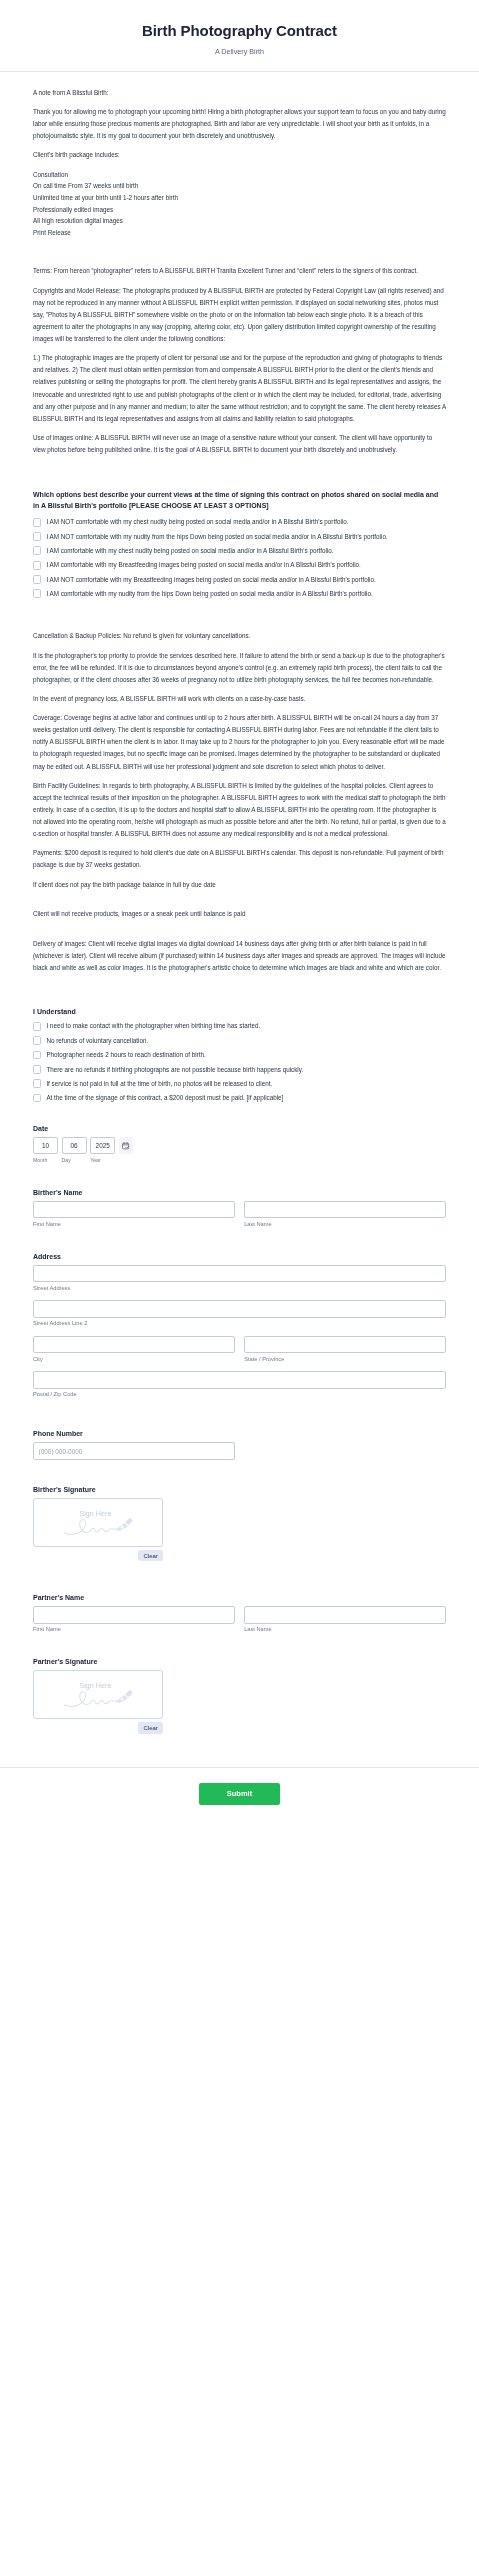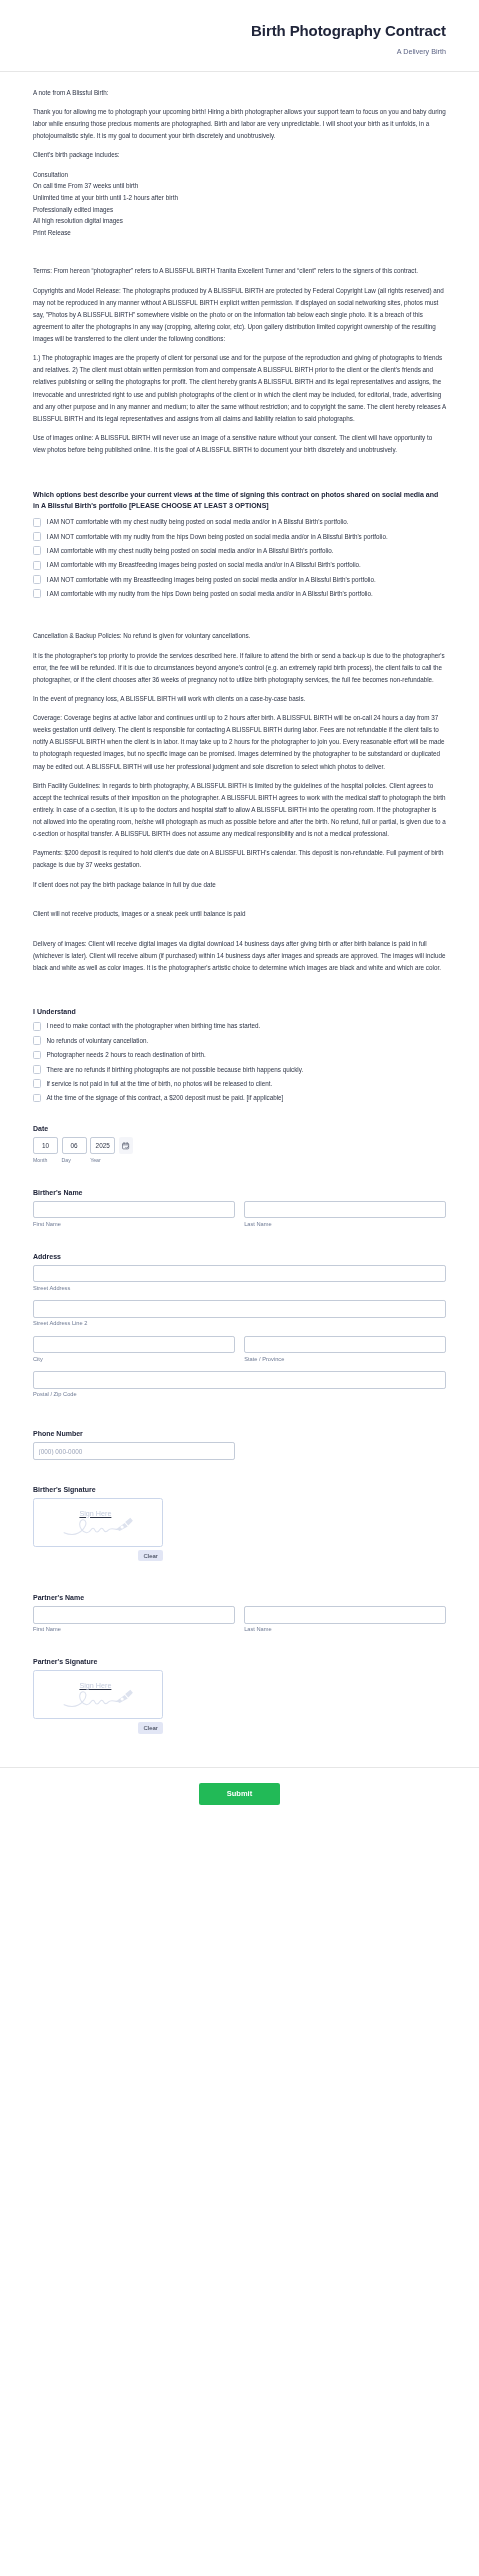--- a/index.html
+++ b/index.html
@@ -13,21 +13,21 @@
   }
   .form-wrap {
     width: 479px;
     margin: 0 auto;
     background: #fff;
   }
 
   
   .form-header {
     padding: 21.6px 33px 15.5px 33px;
-    text-align: right;
+    text-align: center;
     border-bottom: 0.5px solid #e6e6e6;
   }
   .form-title {
     font-size: 15px;
     font-weight: bold;
     color: #20253a;
     letter-spacing: -0.1px;
     margin: 0 0 7.2px 0;
     line-height: 1.2;
   }
@@ -190,21 +190,20 @@
     justify-content: center;
     overflow: hidden;
     cursor: crosshair;
   }
   .sig-inner {
     display: flex;
     flex-direction: column;
     align-items: center;
     pointer-events: none;
     transform: translateY(1px);
-    text-decoration: underline;
   }
   .sig-text {
     font-size: 7.2px;
     color: #c3cbdd;
     margin-bottom: -3.1px;
     margin-left: -5.2px;
   }
   .clear-row {
     display: flex;
     justify-content: flex-end;

